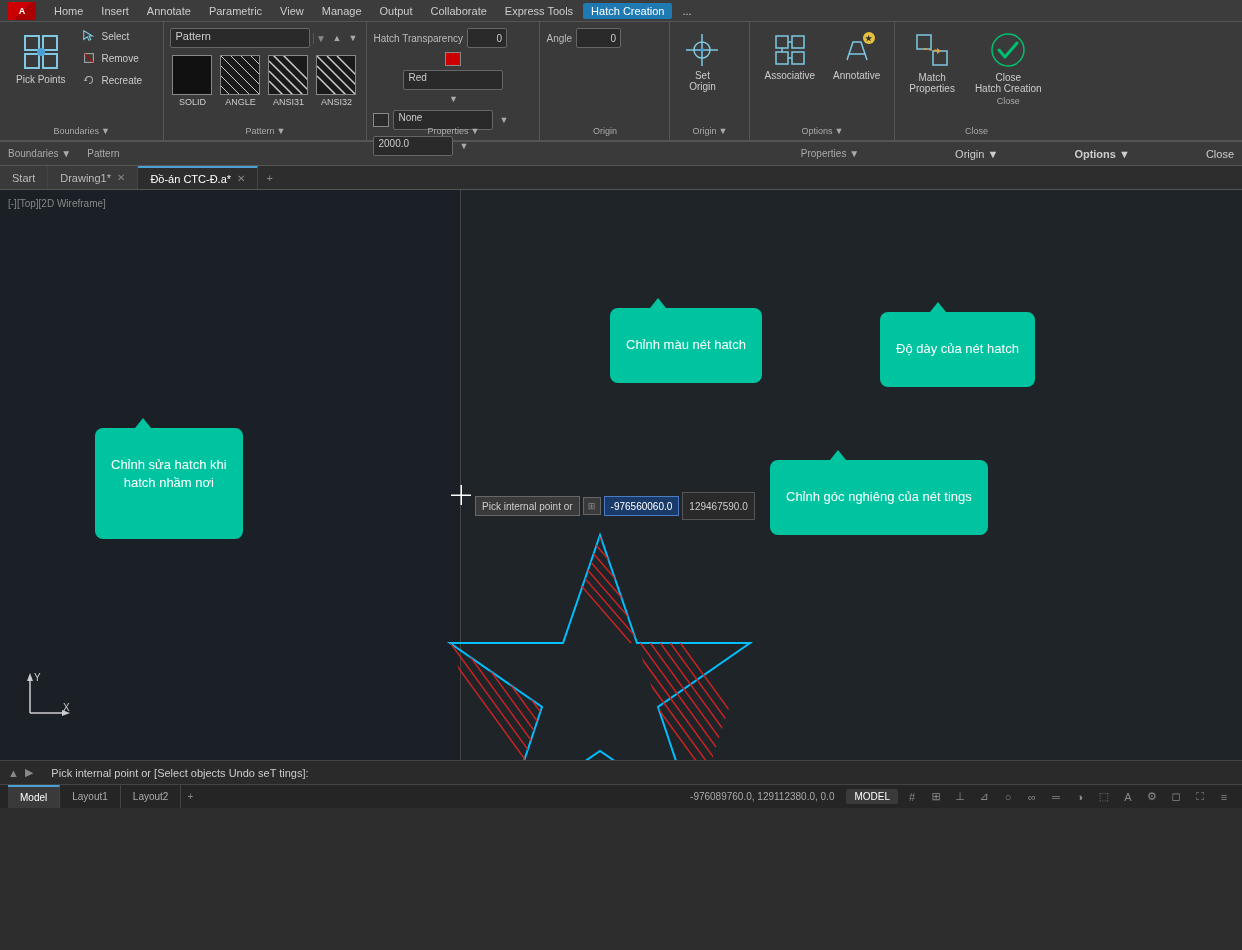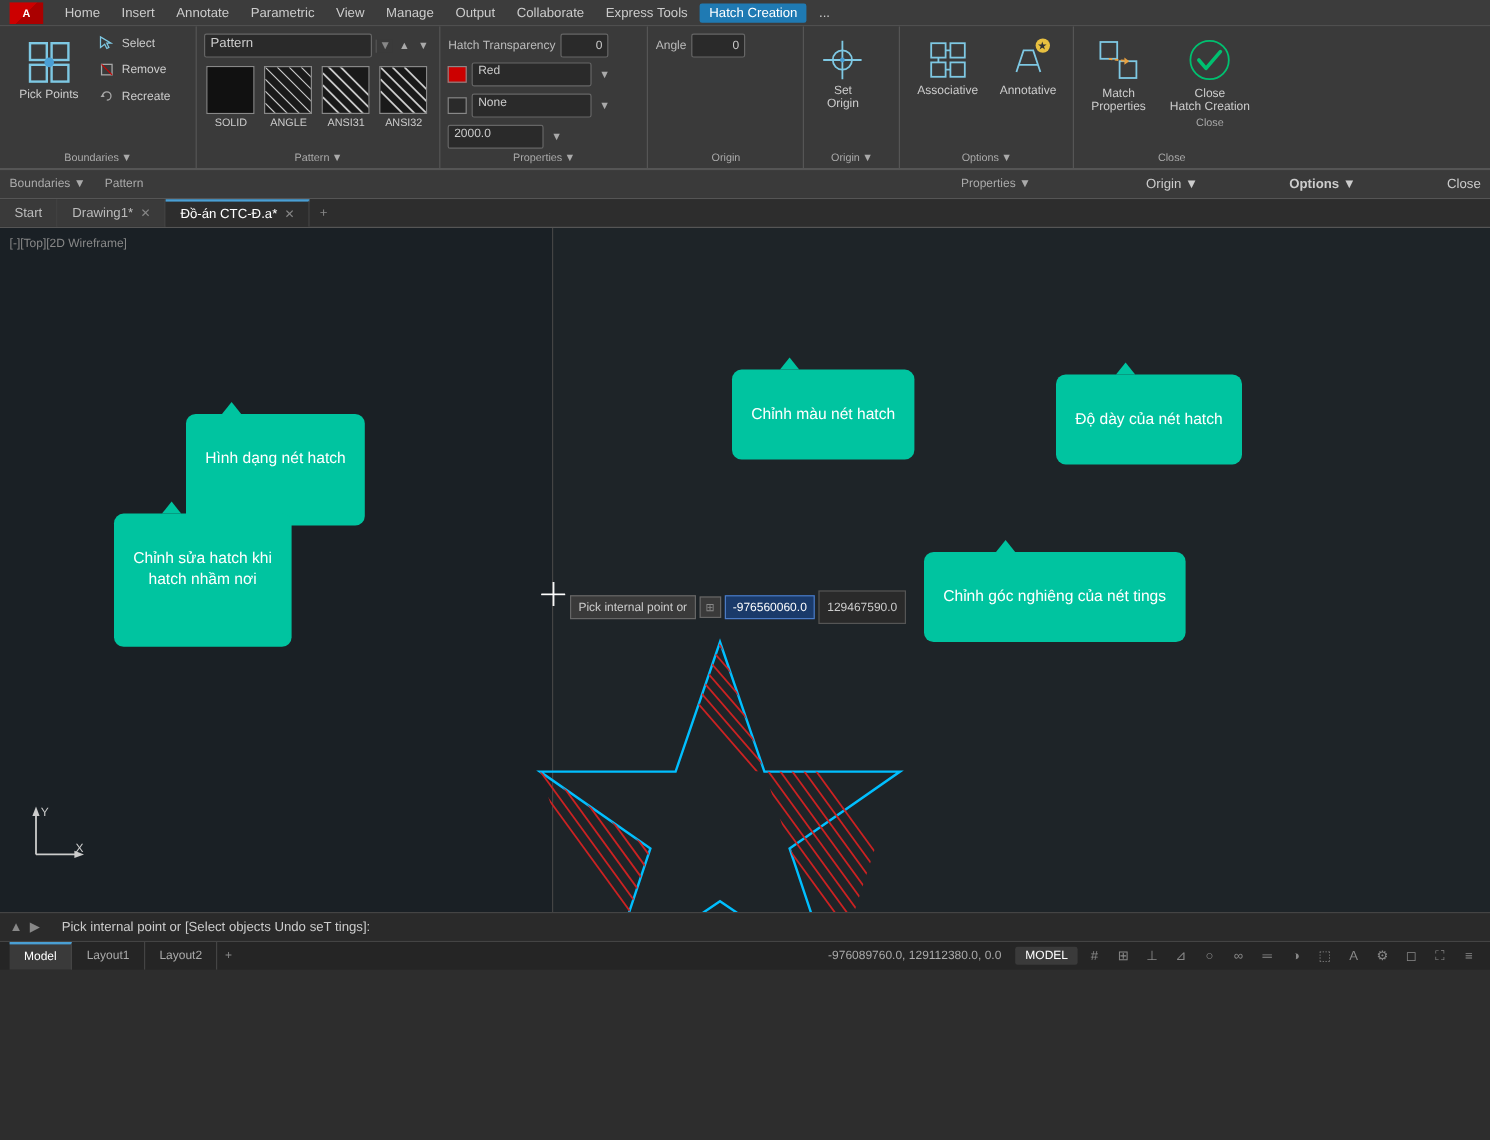--- a/index.html
+++ b/index.html
@@ -459,21 +459,21 @@
 
   <div class="ribbon-group" style="min-width:170px">
     <div class="ribbon-items-row">
       <div style="display:flex;flex-direction:column;gap:4px;padding-bottom:16px;padding-top:2px;width:160px;">
 
         <div style="display:flex;align-items:center;gap:4px;">
           <span style="font-size:10px;color:#bbb;white-space:nowrap;">Hatch Transparency</span>
           <input type="text" class="transp-input" value="0" style="">
         </div>
 
-        <div style="display:flex;align-items:center;gap:4px;">
+        <div style="display:flex;align-items:center;gap:4px;flex-direction:column;">
           <div style="width:16px;height:14px;background:#cc0000;border:1px solid #888;"></div>
           <div class="pattern-dropdown" style="width:100px;">
             <span>Red</span>
           </div>
           <span class="pattern-expand">▼</span>
         </div>
 
         <div style="display:flex;align-items:center;gap:4px;margin-top:2px;">
           <div style="width:16px;height:14px;background:#2a2a2a;border:1px solid #888;"></div>
           <div class="pattern-dropdown" style="width:100px;">
@@ -731,25 +731,20 @@
     <svg width="60" height="60" viewBox="0 0 60 60">
       <line x1="10" y1="50" x2="10" y2="15" stroke="#ccc" stroke-width="1.5"></line>
       <polygon points="10,10 7,18 13,18" fill="#ccc"></polygon>
       <text x="14" y="18" font-size="10" fill="#ccc">Y</text>
       <line x1="10" y1="50" x2="45" y2="50" stroke="#ccc" stroke-width="1.5"></line>
       <polygon points="50,50 42,47 42,53" fill="#ccc"></polygon>
       <text x="43" y="48" font-size="10" fill="#ccc">X</text>
     </svg>
   </div>
 
-  <div class="tooltip-bubble" style="top:155px;left:155px;">
-    <span>Hình dạng nét hatch</span>
-    
-    <div style="position:absolute;top:-10px;left:30px;width:0;height:0;border-left:8px solid transparent;border-right:8px solid transparent;border-bottom:10px solid #00c4a0;"></div>
-  </div>
 
   <div class="tooltip-bubble" style="top:118px;left:610px;">
     <span>Chỉnh màu nét hatch</span>
     <div style="position:absolute;top:-10px;left:40px;width:0;height:0;border-left:8px solid transparent;border-right:8px solid transparent;border-bottom:10px solid #00c4a0;"></div>
   </div>
 
   <div class="tooltip-bubble" style="top:238px;left:95px;">
     <span>Chỉnh sửa hatch khi
 hatch nhầm nơi</span>
     

